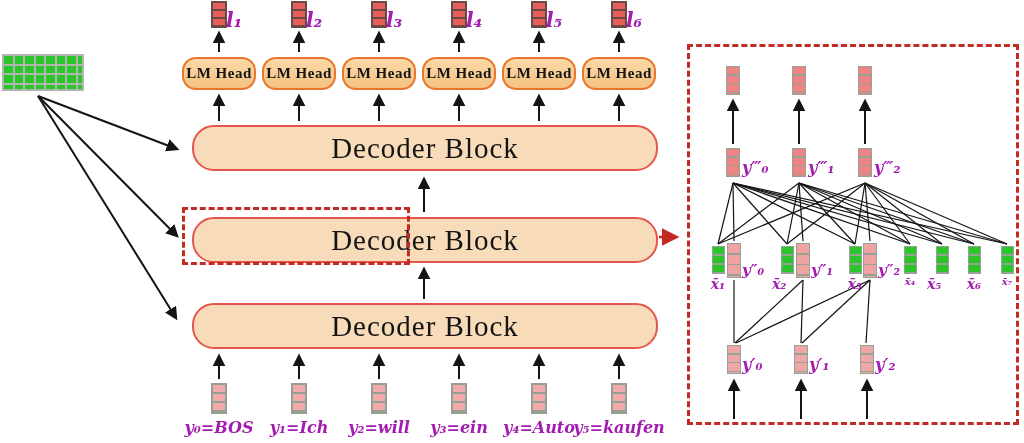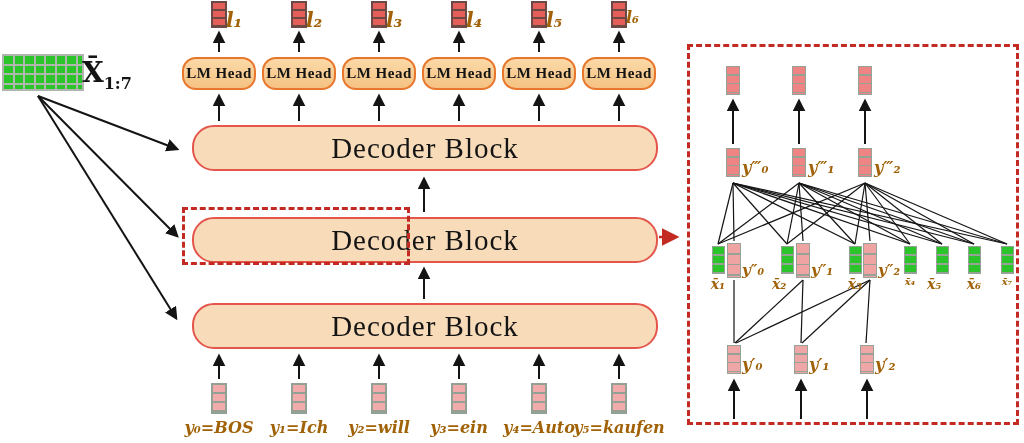--- a/index.html
+++ b/index.html
@@ -26,21 +26,21 @@
     border:2px solid #aeb6ae;background-color:#2bc52b;
     background-image:
       repeating-linear-gradient(to right,rgba(0,0,0,0) 0 8.55px,#aeb6ae 8.55px 10.55px),
       repeating-linear-gradient(to bottom,rgba(0,0,0,0) 0 7.6px,#aeb6ae 7.6px 9.6px);}
 
   .enc-label{position:absolute;left:82px;top:56px;z-index:2;font-weight:700;font-size:28px;
     font-family:"DejaVu Serif",serif;}
   .enc-label sub{font-size:16px;font-weight:700;}
 
   .mlab{position:absolute;z-index:3;font-family:"DejaVu Serif",serif;font-style:italic;
-    font-weight:700;color:#a16207;white-space:nowrap;line-height:1;}
+    font-weight:700;color:#a21caf;white-space:nowrap;line-height:1;}
 
   .lmhead{position:absolute;top:57px;width:74px;height:33px;z-index:2;box-sizing:border-box;
     border:2.5px solid #e8762c;border-radius:14px;
     background:linear-gradient(#fbd9a8,#f5c282);
     display:flex;align-items:center;justify-content:center;
     font-weight:700;font-size:15px;letter-spacing:.5px;}
 
   .dblock{position:absolute;left:192px;width:466px;height:46px;z-index:2;box-sizing:border-box;
     border:2.5px solid #e4564c;border-radius:22px;background:#f8dcba;
     display:flex;align-items:center;justify-content:center;
@@ -144,34 +144,33 @@
       <line x1="865" y1="144" x2="865" y2="101" marker-end="url(#ah)"></line>
     </g>
     <g stroke="#141414" stroke-width="2">
       <line x1="734" y1="419" x2="734" y2="381" marker-end="url(#ah)"></line>
       <line x1="801" y1="419" x2="801" y2="381" marker-end="url(#ah)"></line>
       <line x1="867" y1="419" x2="867" y2="381" marker-end="url(#ah)"></line>
     </g>
   </svg>
 
   <div class="enc-grid"></div>
-  <div class="enc-label"><span>X̄</span><sub>1:7</sub></div>
 
   <div class="vec vec-logit" style="left:211px;top:1px"></div>
   <div class="vec vec-logit" style="left:291px;top:1px"></div>
   <div class="vec vec-logit" style="left:371px;top:1px"></div>
   <div class="vec vec-logit" style="left:451px;top:1px"></div>
   <div class="vec vec-logit" style="left:531px;top:1px"></div>
   <div class="vec vec-logit" style="left:611px;top:1px"></div>
   <div class="mlab" style="left:226px;top:10px;font-size:20px">l₁</div>
   <div class="mlab" style="left:306px;top:10px;font-size:20px">l₂</div>
   <div class="mlab" style="left:386px;top:10px;font-size:20px">l₃</div>
   <div class="mlab" style="left:466px;top:10px;font-size:20px">l₄</div>
   <div class="mlab" style="left:546px;top:10px;font-size:20px">l₅</div>
-  <div class="mlab" style="left:626px;top:10px;font-size:16px">l₆</div>
+  <div class="mlab" style="left:626px;top:10px;font-size:20px">l₆</div>
 
   <div class="lmhead" style="left:182px">LM Head</div>
   <div class="lmhead" style="left:262px">LM Head</div>
   <div class="lmhead" style="left:342px">LM Head</div>
   <div class="lmhead" style="left:422px">LM Head</div>
   <div class="lmhead" style="left:502px">LM Head</div>
   <div class="lmhead" style="left:582px">LM Head</div>
 
   <div class="dblock" style="top:125px">Decoder Block</div>
   <div class="dblock" style="top:217px">Decoder Block</div>

